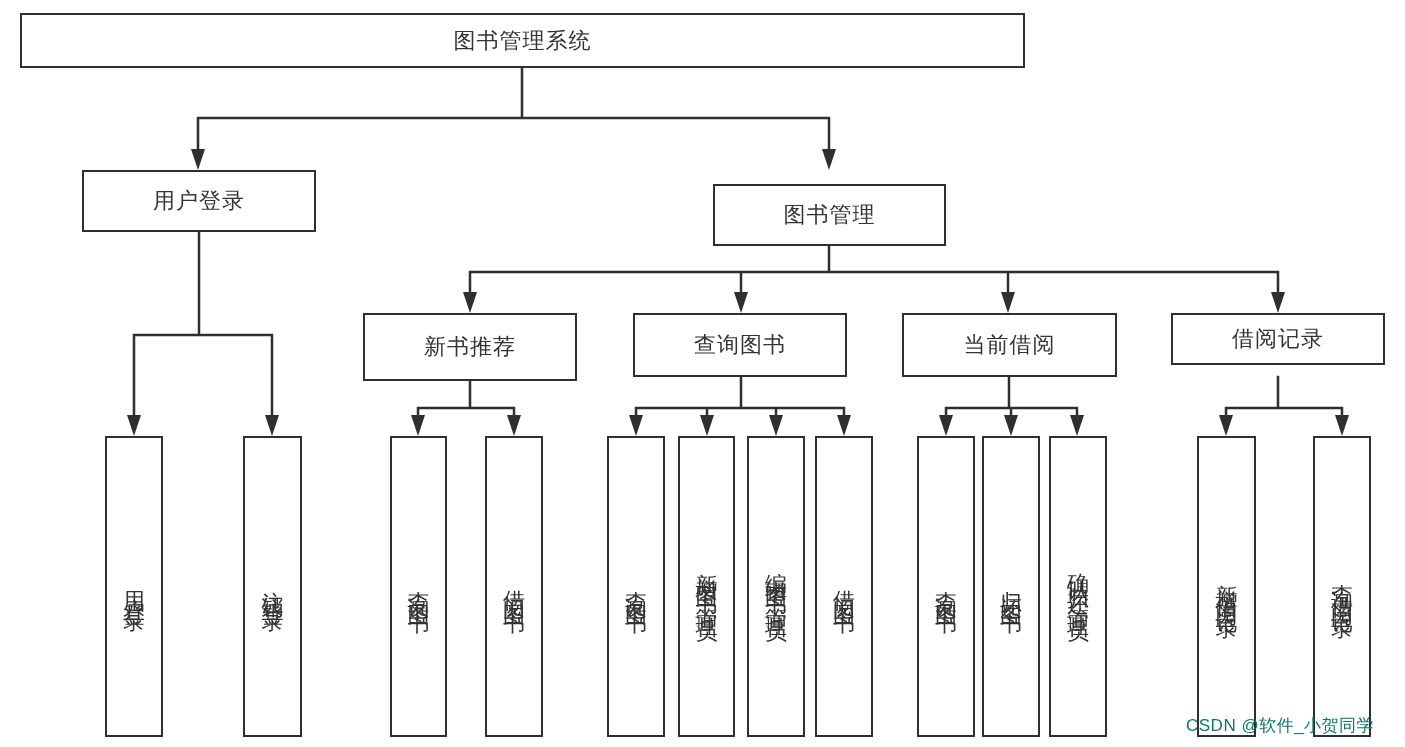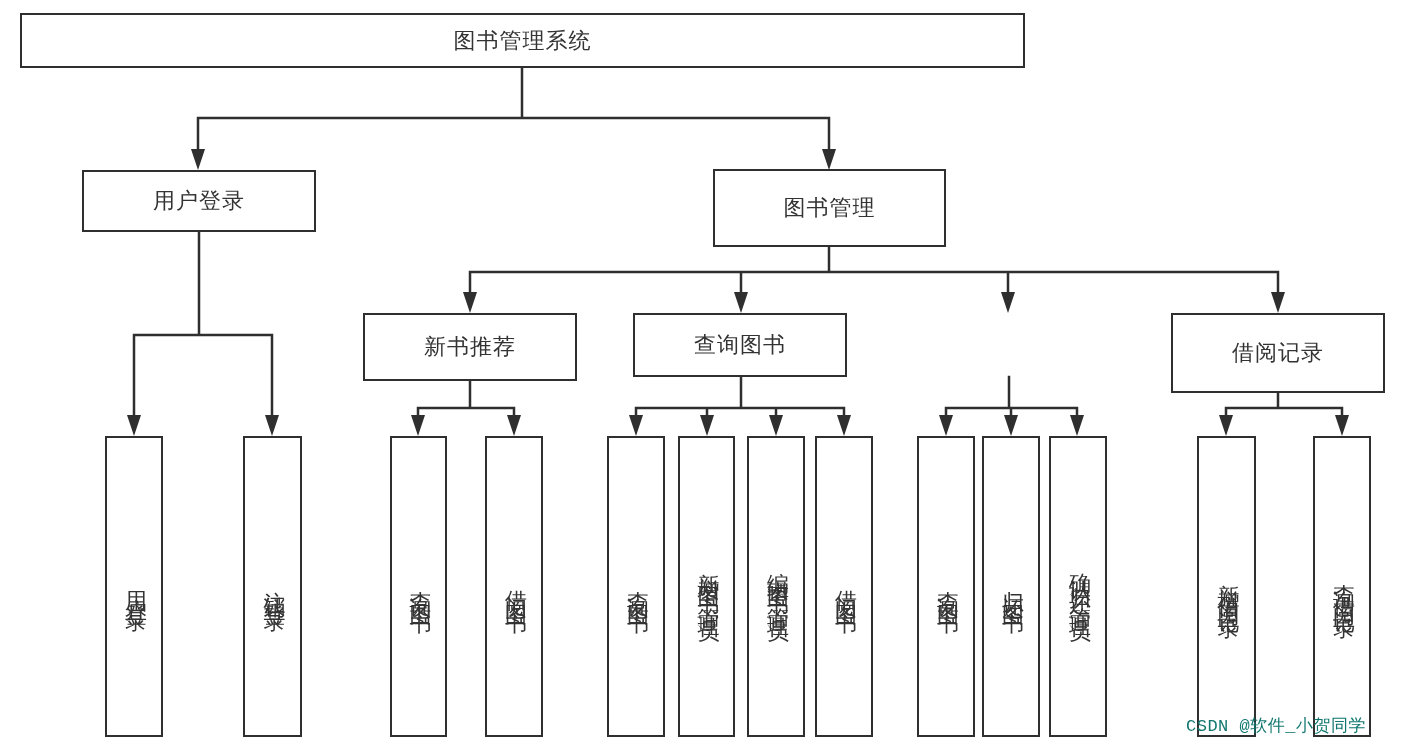--- a/index.html
+++ b/index.html
@@ -1,18 +1,18 @@
 <!DOCTYPE html>
 <html><head>
 <meta charset="utf-8">
 <style>
   html,body{margin:0;padding:0;background:#fff;}
   .stage{
     position:relative;width:1405px;height:747px;background:#fff;
-    font-family:Liberation Mono, monospace;color:#333;
+    font-family:Liberation Sans, sans-serif;color:#333;
     overflow:hidden;
   }
   .connectors{position:absolute;left:0;top:0;z-index:1;}
   .node{
     position:absolute;box-sizing:border-box;background:#fff;
     border:2.5px solid #2f2f2f;display:flex;align-items:center;justify-content:center;
     z-index:2;font-size:22px;letter-spacing:1px;white-space:nowrap;
   }
   .leaf{
     position:absolute;box-sizing:border-box;background:#fff;
@@ -58,25 +58,26 @@
              M939 415 L953 415 L946 436 Z
              M1004 415 L1018 415 L1011 436 Z
              M1070 415 L1084 415 L1077 436 Z
              M1219 415 L1233 415 L1226 436 Z
              M1335 415 L1349 415 L1342 436 Z"></path>
   </svg>
 
   <div class="node" style="left:20px;top:13px;width:1005px;height:55px;">图书管理系统</div>
 
   <div class="node" style="left:82px;top:170px;width:234px;height:62px;">用户登录</div>
-  <div class="node" style="left:713px;top:169px;width:233px;height:78px;">图书管理</div>
+  <div class="node" style="left:713px;top:184px;width:233px;height:62px;">图书管理</div>
 
   <div class="node" style="left:363px;top:313px;width:214px;height:68px;">新书推荐</div>
   <div class="node" style="left:633px;top:313px;width:214px;height:64px;">查询图书</div>
-  <div class="node" style="left:1171px;top:313px;width:214px;height:80px;">借阅记录</div>
+  <div class="node" style="left:902px;top:313px;width:215px;height:64px;">当前借阅</div>
+  <div class="node" style="left:1171px;top:313px;width:214px;height:52px;">借阅记录</div>
 
   <div class="leaf" style="left:105px;top:436px;width:58px;height:301px;">
     <span>用户登录</span>
   </div>
   <div class="leaf" style="left:243px;top:436px;width:59px;height:301px;">
     <span>注销登录</span>
   </div>
 
   <div class="leaf" style="left:390px;top:436px;width:57px;height:301px;">
     <span>查询图书</span>

